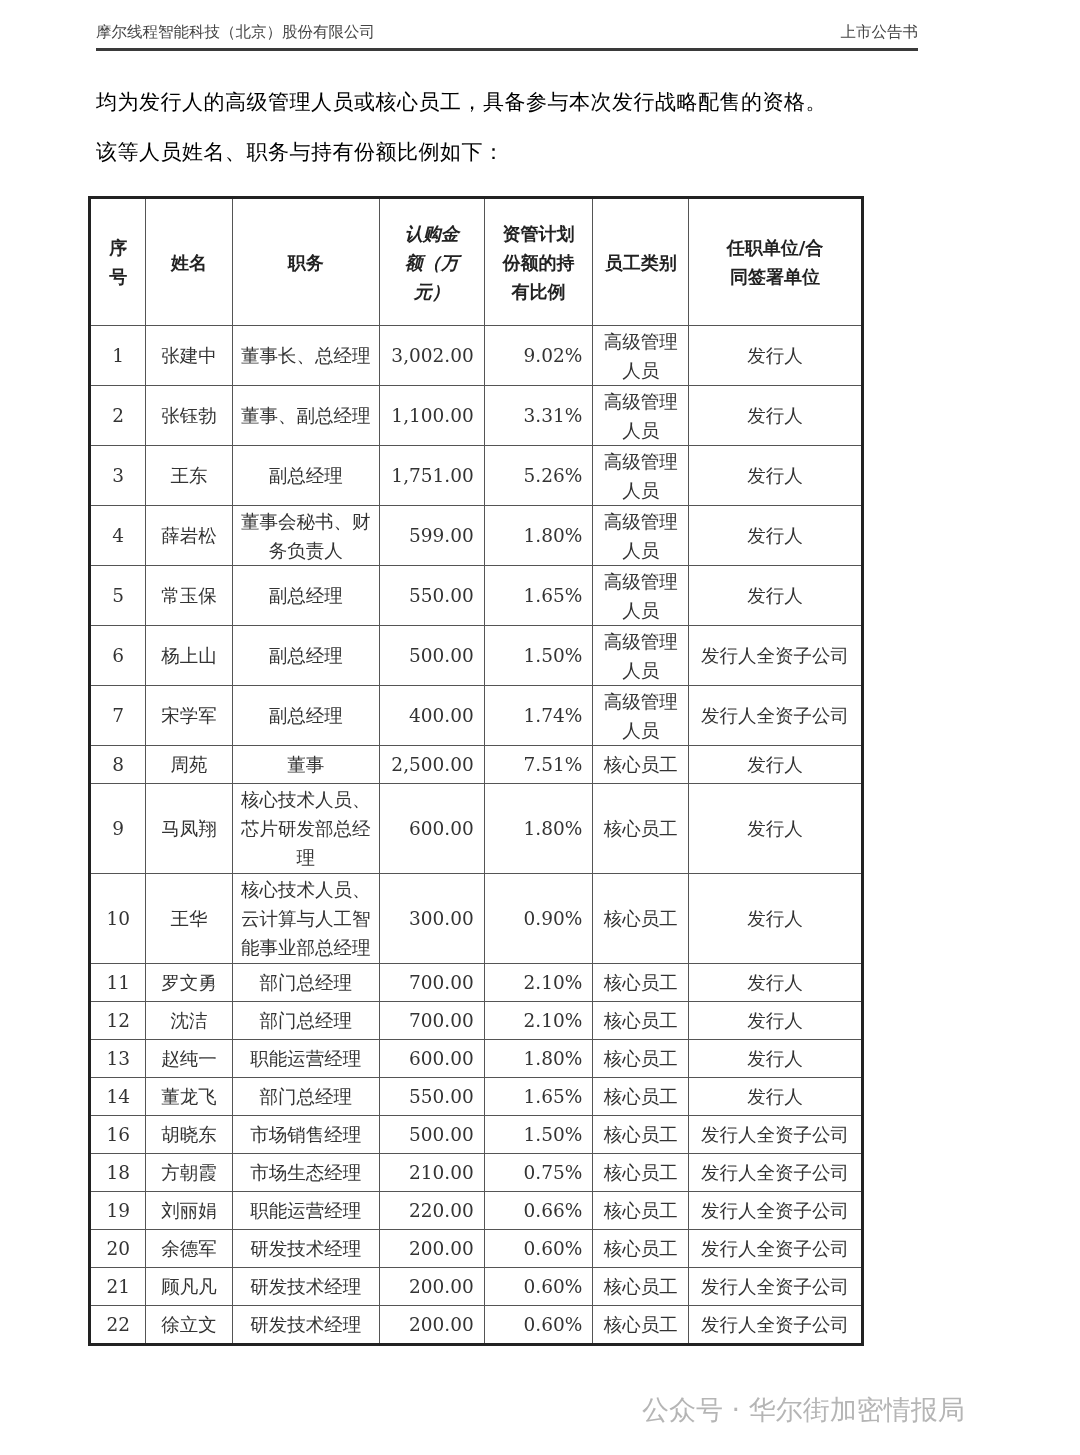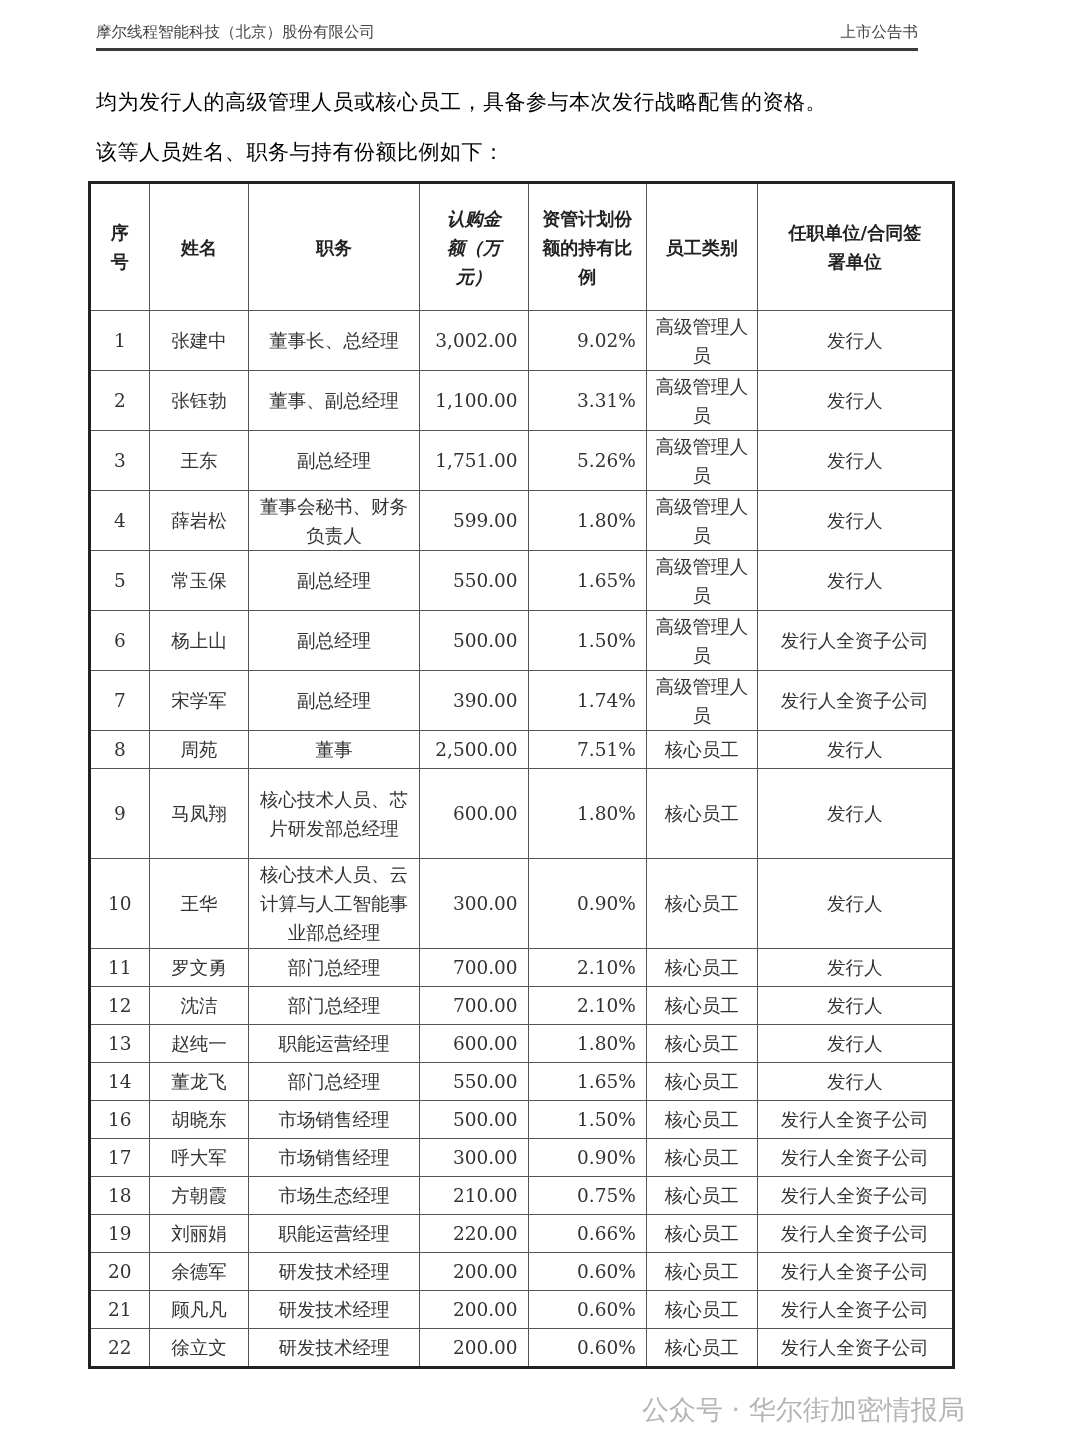--- a/index.html
+++ b/index.html
@@ -11,21 +11,21 @@
     position: absolute; left: 96px; top: 22px; width: 822px; height: 26px;
     border-bottom: 3px solid #3a3a3a;
     display: flex; justify-content: space-between; align-items: flex-start;
     font-size: 15.5px; color: #444;
   }
   .header span { padding-bottom: 3px; }
   .para { position: absolute; left: 96px; font-size: 21px; color: #000000; letter-spacing: 0.5px; }
   .p1 { top: 88px; }
   .p2 { top: 138px; }
   table {
-    position: absolute; left: 88px; top: 181px; width: 867px;
+    position: absolute; left: 88px; top: 196px; width: 776px;
     border-collapse: collapse; border: 3px solid #222;
     font-size: 18.5px; color: #333;
   }
   th, td { border: 1.5px solid #555; text-align: center; padding: 0 6px; line-height: 29px; }
   th { font-weight: bold; font-family: "DejaVu Sans", "Liberation Sans", sans-serif; font-size: 18px; color: #222; height: 92px; }
   td.num { text-align: right; padding-right: 10px; }
   tr.h62 td { height: 59px; }
   tr.h40 td { height: 37px; }
   tr.h92 td { height: 89px; }
   col.c1 { width: 58px; } col.c2 { width: 97px; } col.c3 { width: 166px; }
@@ -117,21 +117,21 @@
         <td>副总经理</td>
         <td class="num">500.00</td>
         <td class="num">1.50%</td>
         <td>高级管理人员</td>
         <td>发行人全资子公司</td>
       </tr>
       <tr class="h62">
         <td>7</td>
         <td>宋学军</td>
         <td>副总经理</td>
-        <td class="num">390.00</td>
+        <td class="num">400.00</td>
         <td class="num">1.74%</td>
         <td>高级管理人员</td>
         <td>发行人全资子公司</td>
       </tr>
       <tr class="h40">
         <td>8</td>
         <td>周苑</td>
         <td>董事</td>
         <td class="num">2,500.00</td>
         <td class="num">7.51%</td>
@@ -195,29 +195,20 @@
       <tr class="h40">
         <td>16</td>
         <td>胡晓东</td>
         <td>市场销售经理</td>
         <td class="num">500.00</td>
         <td class="num">1.50%</td>
         <td>核心员工</td>
         <td>发行人全资子公司</td>
       </tr>
       <tr class="h40">
-        <td>17</td>
-        <td>呼大军</td>
-        <td>市场销售经理</td>
-        <td class="num">300.00</td>
-        <td class="num">0.90%</td>
-        <td>核心员工</td>
-        <td>发行人全资子公司</td>
-      </tr>
-      <tr class="h40">
         <td>18</td>
         <td>方朝霞</td>
         <td>市场生态经理</td>
         <td class="num">210.00</td>
         <td class="num">0.75%</td>
         <td>核心员工</td>
         <td>发行人全资子公司</td>
       </tr>
       <tr class="h40">
         <td>19</td>

